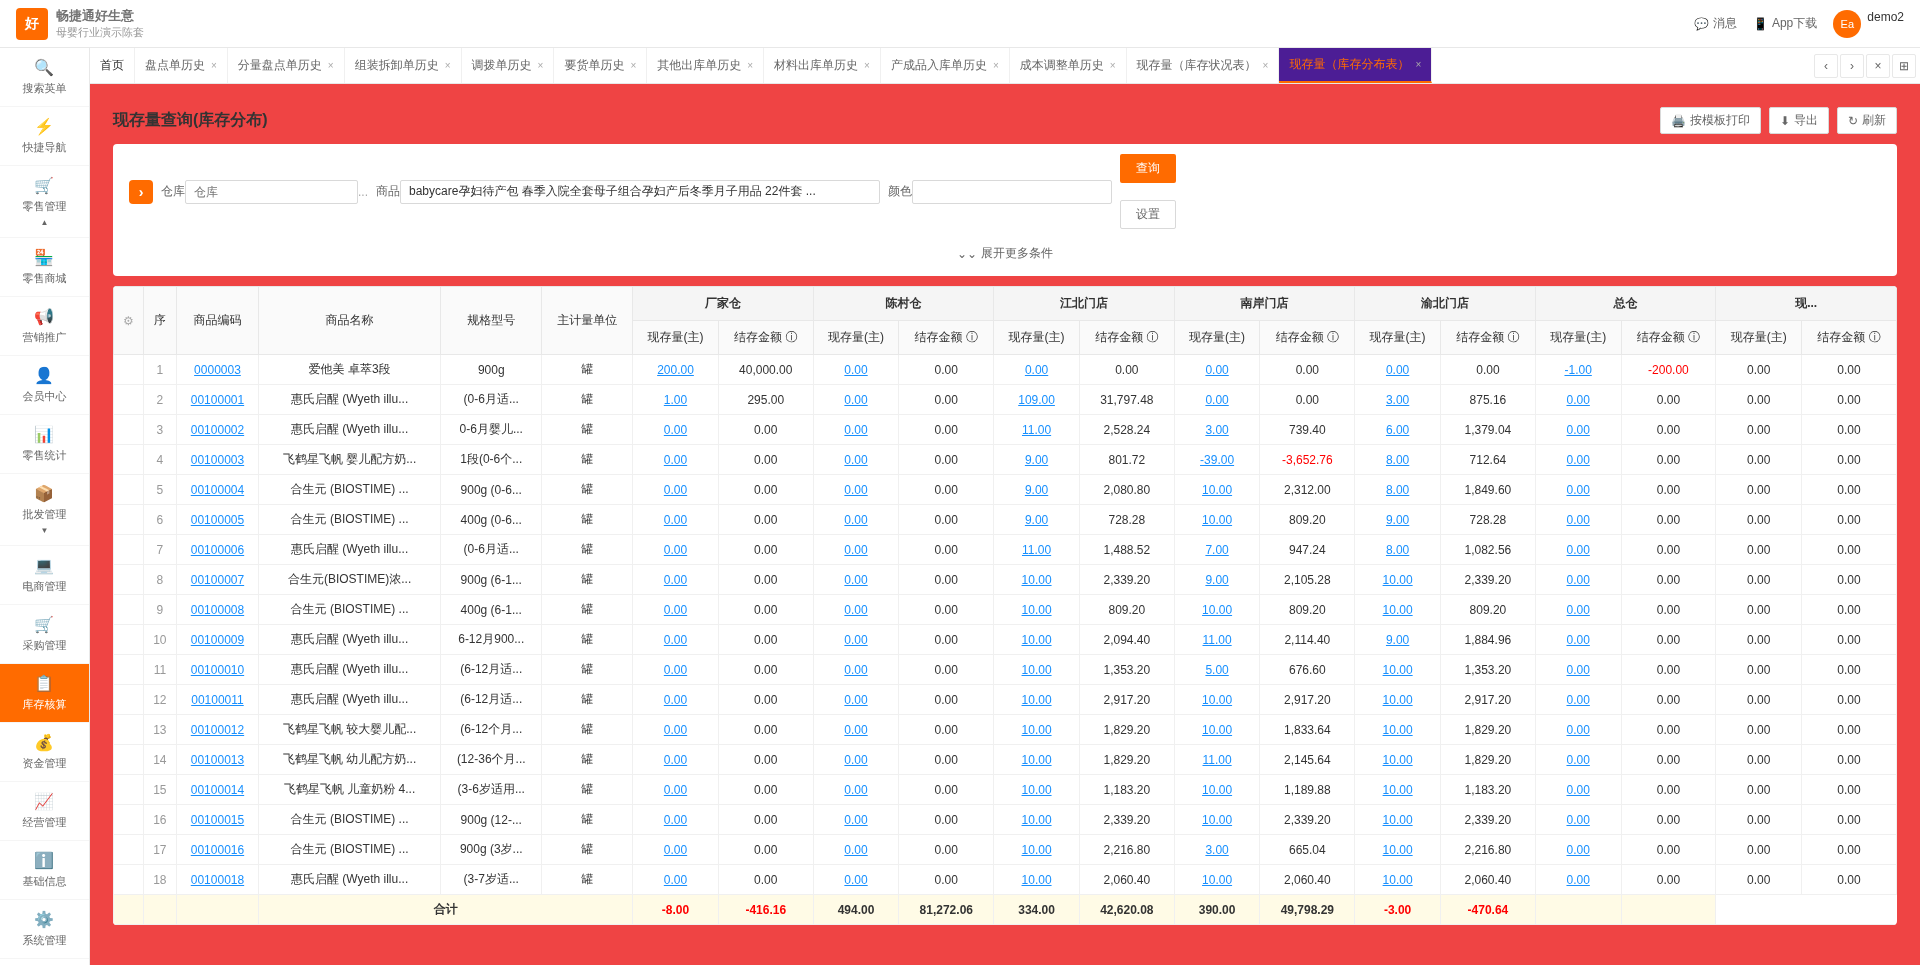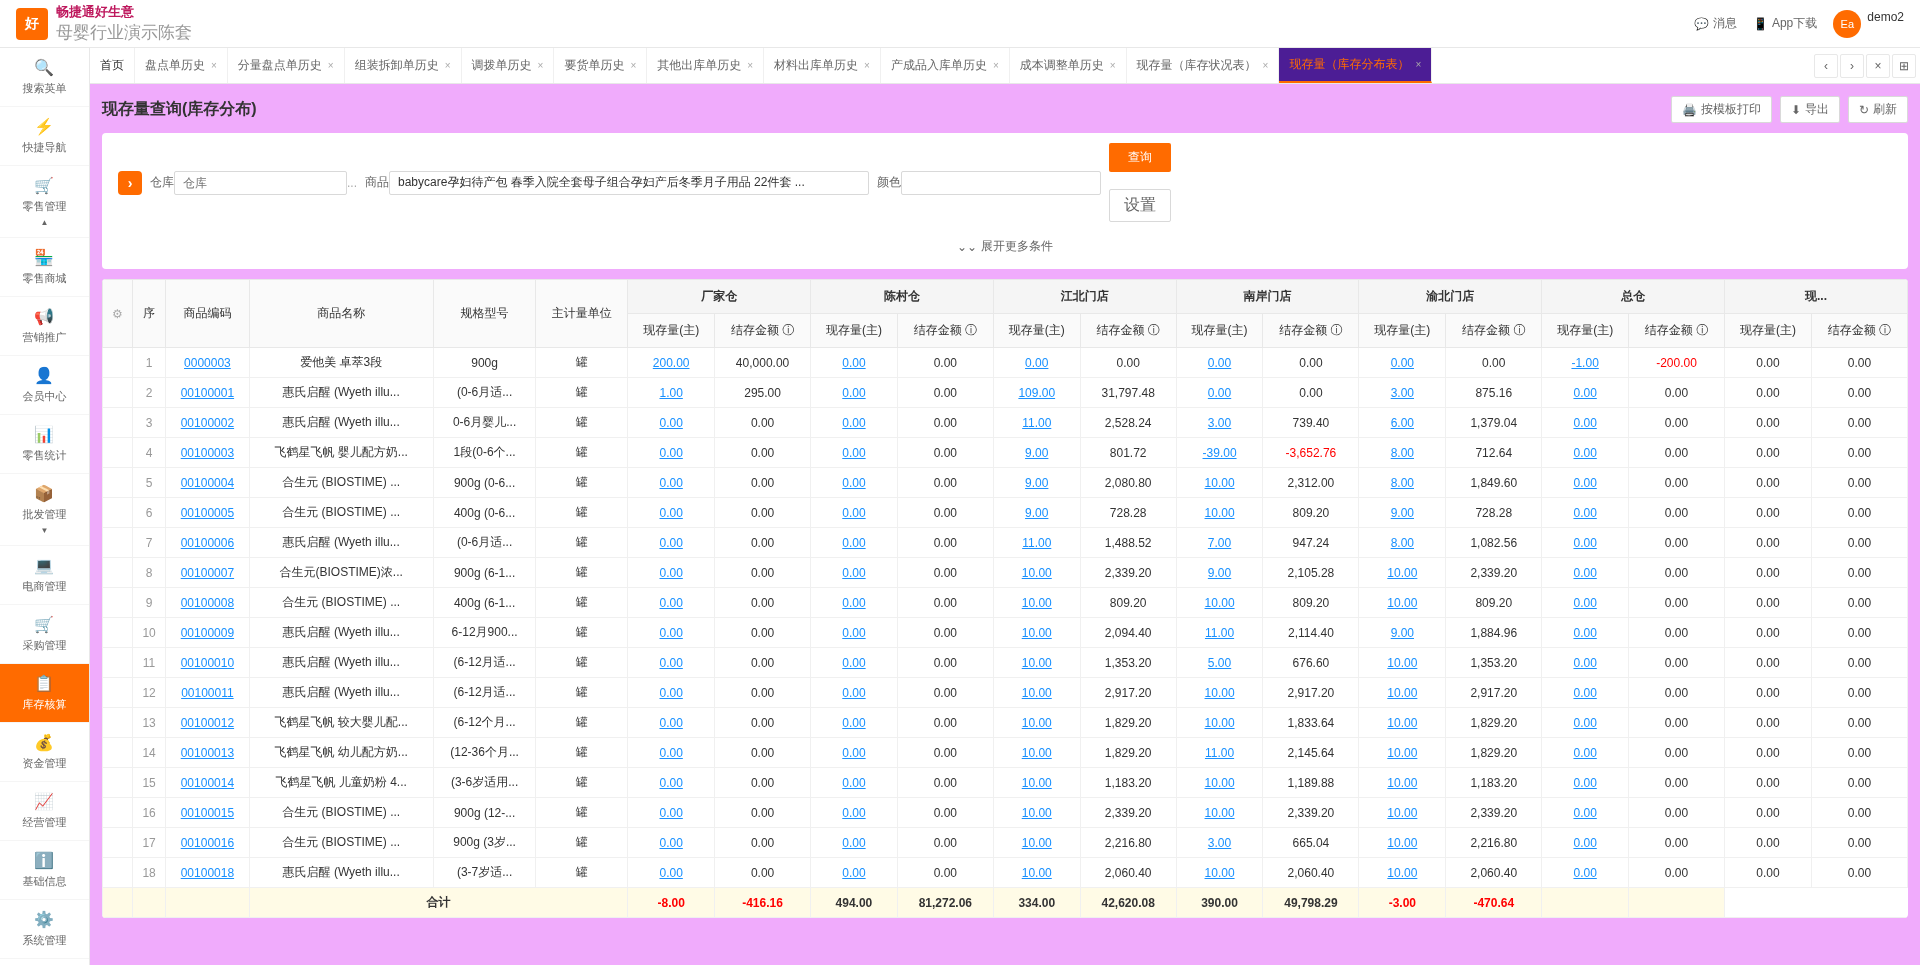--- a/index.html
+++ b/index.html
@@ -80,23 +80,23 @@
     .sidebar-icon { font-size: 16px; }
     .sidebar-item .arrow { font-size: 8px; }
 
     
     .main-content {
       position: fixed;
       top: 84px;
       left: 90px;
       right: 0;
       bottom: 0;
-      background: #f0abfc;
+      background: #ef4444;
       overflow-y: auto;
-      padding: 12px;
+      padding: 23px;
     }
 
     
     .page-header {
       display: flex;
       align-items: center;
       justify-content: space-between;
       margin-bottom: 10px;
     }
     .page-title { font-size: 16px; font-weight: bold; color: #333; }
@@ -149,21 +149,21 @@
       margin: 0 auto;
     }
     .search-btn {
       background: #ff6b00; color: #fff; border: none;
       padding: 6px 16px; border-radius: 2px; cursor: pointer;
       font-size: 12px;
     }
     .setting-btn {
       background: #fff; color: #666; border: 1px solid #d9d9d9;
       padding: 5px 14px; border-radius: 2px; cursor: pointer;
-      font-size: 16px;
+      font-size: 12px;
     }
     .btn-group { display: flex; flex-direction: column; gap: 17px; }
 
     
     .table-wrapper {
       background: #fff;
       border-radius: 4px;
       overflow: auto;
       max-height: calc(100vh - 280px);
     }
@@ -207,22 +207,22 @@
     .table-wrapper::-webkit-scrollbar-track { background: #f1f1f1; }
     .table-wrapper::-webkit-scrollbar-thumb { background: #ccc; border-radius: 4px; }
   </style>
 </head>
 <body>
 
 <div class="top-bar">
   <div class="logo-area">
     <div class="logo-icon">好</div>
     <div>
-      <div style="font-size:13px;font-weight:bold;color:#be185d;">畅捷通好生意</div>
-      <div style="font-size:17px;color:#999;">母婴行业演示陈套</div>
+      <div style="font-size:13px;font-weight:bold;color:#737373;">畅捷通好生意</div>
+      <div style="font-size:11px;color:#999;">母婴行业演示陈套</div>
     </div>
   </div>
   <div class="top-right">
     <div class="top-btn">
       <span>💬</span>
       <span>消息</span>
     </div>
     <div class="top-btn">
       <span>📱</span>
       <span>App下载</span>

